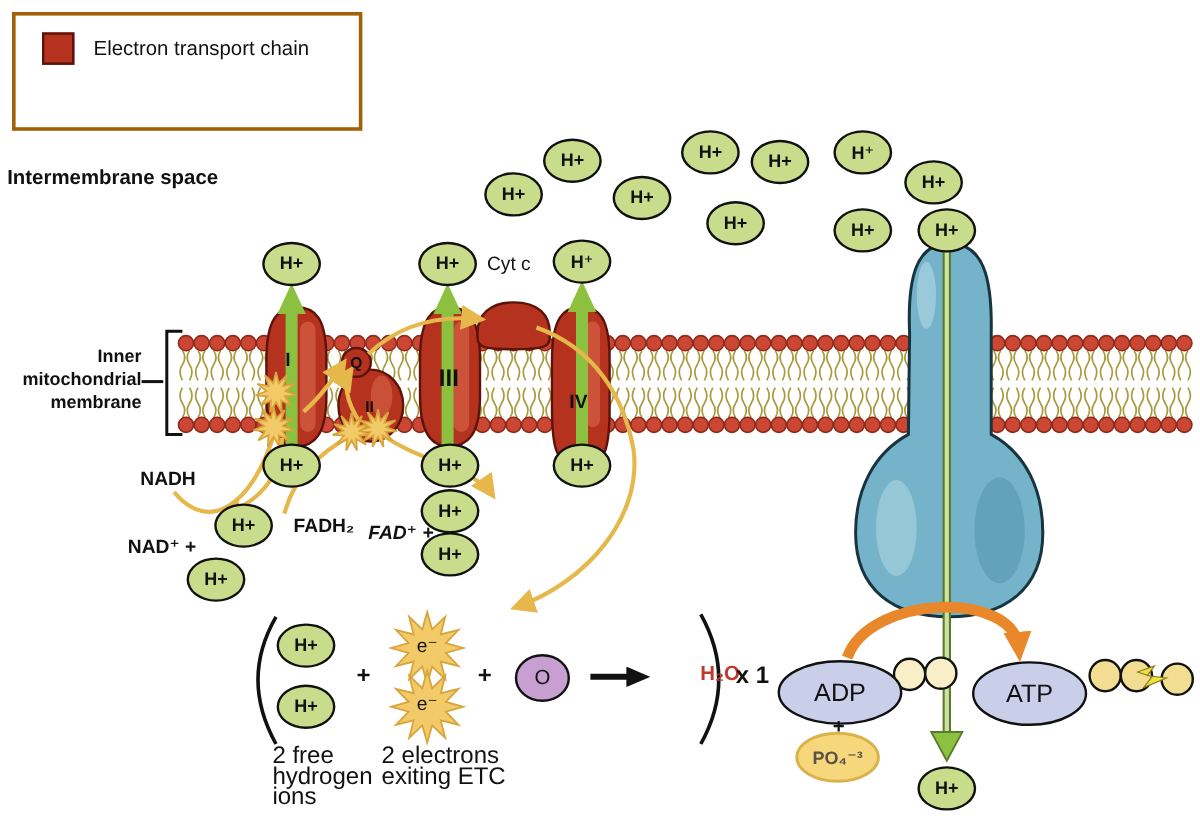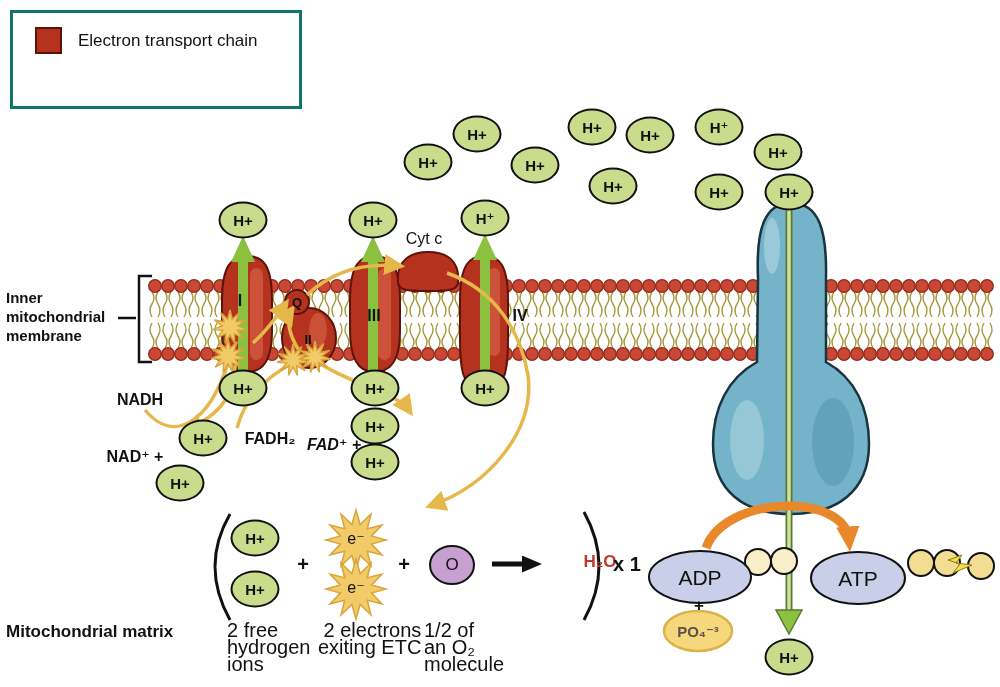--- a/index.html
+++ b/index.html
@@ -7,21 +7,21 @@
          font-family:"Liberation Sans","DejaVu Sans",sans-serif;color:#111;}
   .stage svg.bg{position:absolute;left:0;top:0;z-index:1;}
   #ions-layer{position:absolute;left:0;top:0;width:1000px;height:687px;z-index:5;pointer-events:none;}
   .ion{position:absolute;width:45px;height:33px;border:2px solid #111;border-radius:50%;
        background:var(--ion_fill);display:flex;align-items:center;justify-content:center;
        font-weight:bold;font-size:15px;transform:translate(-50%,-50%);}
   .lbl{position:absolute;z-index:6;transform:translate(-50%,-50%);white-space:pre-line;text-align:center;}
   .anch{position:absolute;z-index:6;white-space:pre-line;}
   .bold{font-weight:bold;}
   .legend{position:absolute;left:10px;top:10px;width:286px;height:93px;background:#fff;
-          border:3px solid #0f766e;z-index:10;}
+          border:3px solid #a16207;z-index:10;}
   .legend .row{position:absolute;left:22px;display:flex;align-items:center;gap:16px;}
   .legend .sw{width:27px;height:27px;border:2px solid #5c130a;box-sizing:border-box;}
   .legend .sw.blue{border-color:#2a6275;}
   .legend .txt{font-size:17px;}
   .cap{font-size:20px;line-height:17px;}
   .red{color:var(--h2o_red);margin-left:34px;}
   .gray{color:#5a5248;}
 </style>
 </head>
 <body>
@@ -521,52 +521,49 @@
     </g>
   </svg>
 
   <div class="legend">
     <div class="row" style="top:14px;">
       <div class="sw" style="background:var(--etc_red);"></div>
       <div class="txt">Electron transport chain</div>
     </div>
   </div>
 
-  <div class="anch bold" style="left:6px;top:288px;width:112px;text-align:left;font-size:15px;line-height:19px;">Inner
+  <div class="anch bold" style="left:6px;top:138px;font-size:17px;">Intermembrane space</div>
+  <div class="anch bold" style="left:6px;top:288px;width:112px;text-align:right;font-size:15px;line-height:19px;">Inner
 mitochondrial
 membrane</div>
-  <div class="anch bold" style="left:6px;top:622px;font-size:17px;">Mitochondrial matrix</div>
 
   <div class="lbl bold" style="left:240px;top:301px;font-size:16px;">I</div>
   <div class="lbl bold" style="left:308px;top:339px;font-size:13px;">II</div>
-  <div class="lbl bold" style="left:374px;top:316px;font-size:16px;">III</div>
-  <div class="lbl bold" style="left:482px;top:316px;font-size:16px;margin-left:38px;">IV</div>
+  <div class="lbl bold" style="left:374px;top:316px;font-size:20px;">III</div>
+  <div class="lbl bold" style="left:482px;top:336px;font-size:16px;">IV</div>
   <div class="lbl bold" style="left:297px;top:302px;font-size:13px;">Q</div>
-  <div class="lbl" style="left:424px;top:239px;font-size:16px;">Cyt c</div>
+  <div class="lbl" style="left:424px;top:221px;font-size:16px;">Cyt c</div>
 
   <div class="lbl bold" style="left:140px;top:400px;font-size:16px;">NADH</div>
   <div class="lbl bold" style="left:135px;top:456px;font-size:16px;">NAD⁺ +</div>
   <div class="lbl bold" style="left:270px;top:439px;font-size:16px;">FADH₂</div>
   <div class="lbl bold" style="left:334px;top:444px;font-size:16px;font-style:italic;">FAD⁺ +</div>
 
   <div class="lbl bold" style="left:303px;top:564px;font-size:20px;">+</div>
   <div class="lbl bold" style="left:404px;top:564px;font-size:20px;">+</div>
   <div class="lbl" style="left:356px;top:538px;font-size:16px;">e⁻</div>
   <div class="lbl" style="left:356px;top:587px;font-size:16px;">e⁻</div>
   <div class="lbl" style="left:452px;top:565px;font-size:17px;">O</div>
   <div class="lbl bold red" style="left:566px;top:562px;font-size:17px;">H₂O</div>
   <div class="lbl bold" style="left:627px;top:564px;font-size:20px;">x 1</div>
   <div class="anch cap" style="left:227px;top:622px;">2 free
 hydrogen
 ions</div>
-  <div class="anch cap" style="left:318px;top:622px;text-align:right;">2 electrons
+  <div class="anch cap" style="left:318px;top:622px;">2 electrons
 exiting ETC</div>
-  <div class="anch cap" style="left:424px;top:622px;">1/2 of
-an O₂
-molecule</div>
 
   <div class="lbl" style="left:700px;top:578px;font-size:21px;">ADP</div>
   <div class="lbl bold" style="left:699px;top:606px;font-size:17px;">+</div>
   <div class="lbl gray" style="left:698px;top:632px;font-size:15px;font-weight:bold;">PO₄⁻³</div>
   <div class="lbl" style="left:858px;top:579px;font-size:21px;">ATP</div>
 
   <div id="ions-layer">
       <div class="ion" style="left: 428px; top: 162px;">H+</div>
       <div class="ion" style="left: 477px; top: 134px;">H+</div>
       <div class="ion" style="left: 535px; top: 165px;">H+</div>

